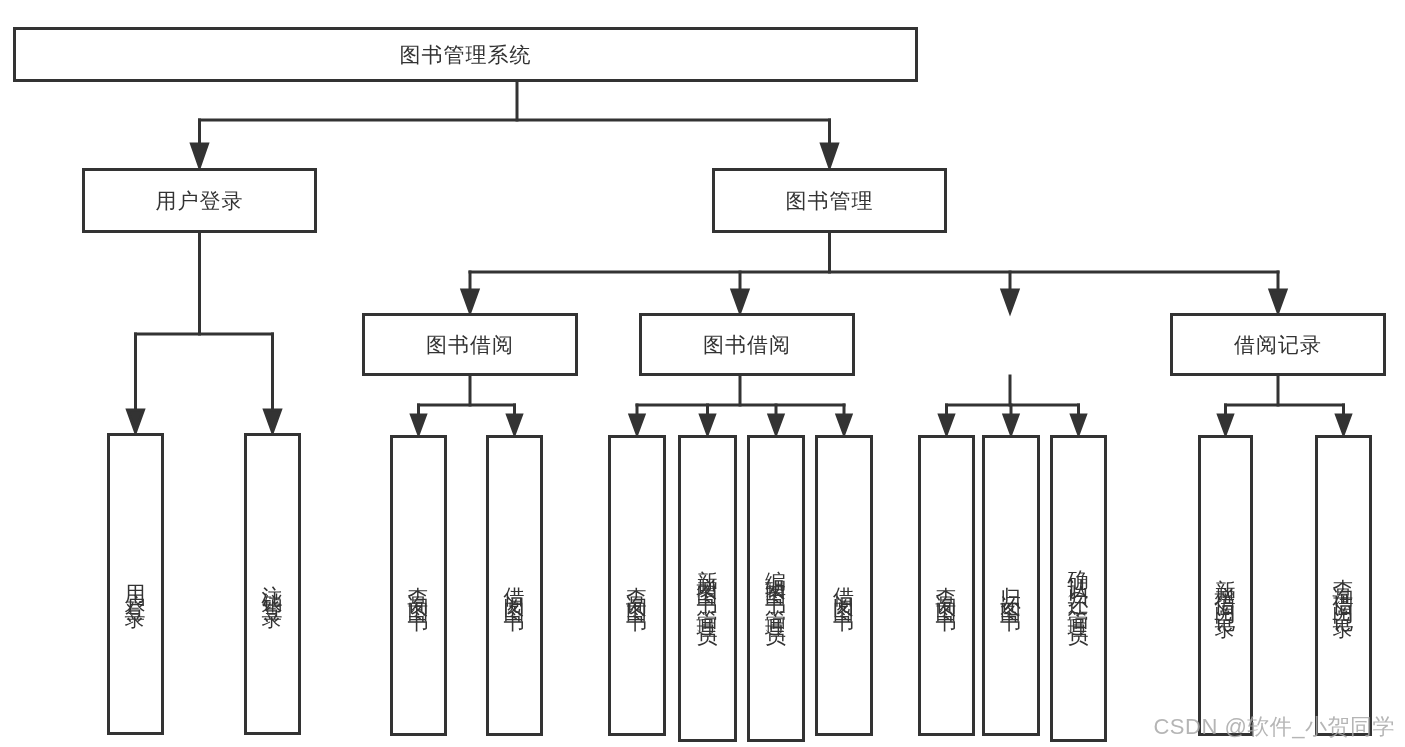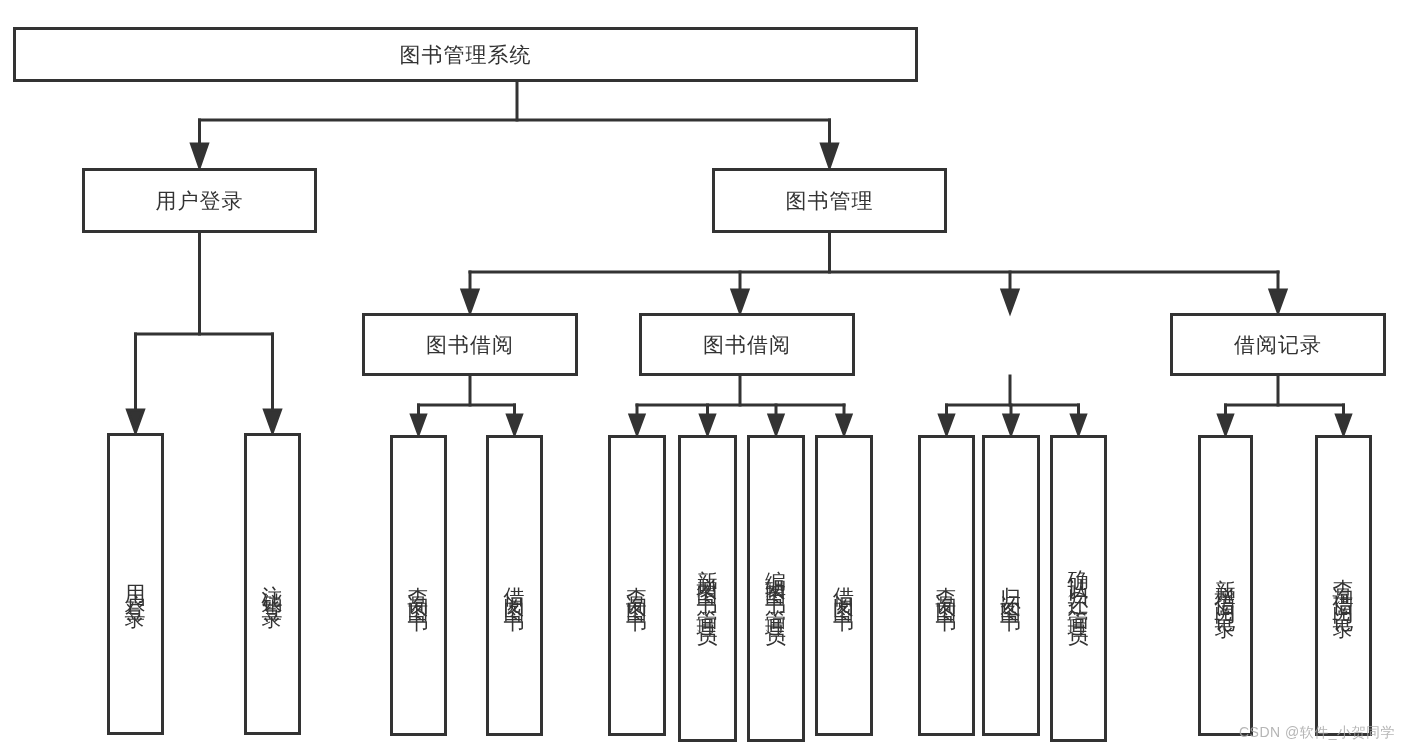--- a/index.html
+++ b/index.html
@@ -52,21 +52,21 @@
   .lf-query3    { left:918px;  top:435px; width:57px; height:301px; }
   .lf-return    { left:982px;  top:435px; width:58px; height:301px; }
   .lf-confirm   { left:1050px; top:435px; width:57px; height:307px; }
   .lf-addrec    { left:1198px; top:435px; width:55px; height:301px; }
   .lf-queryrec  { left:1315px; top:435px; width:57px; height:301px; }
 
   .watermark {
     position:absolute;
     right:10px;
     bottom:5px;
-    font-size:14px;
+    font-size:22px;
     color:#a9a9a9;
     opacity:0.85;
     letter-spacing:0.5px;
   }
 </style>
 </head>
 <body>
 
 <div class="canvas">
 

